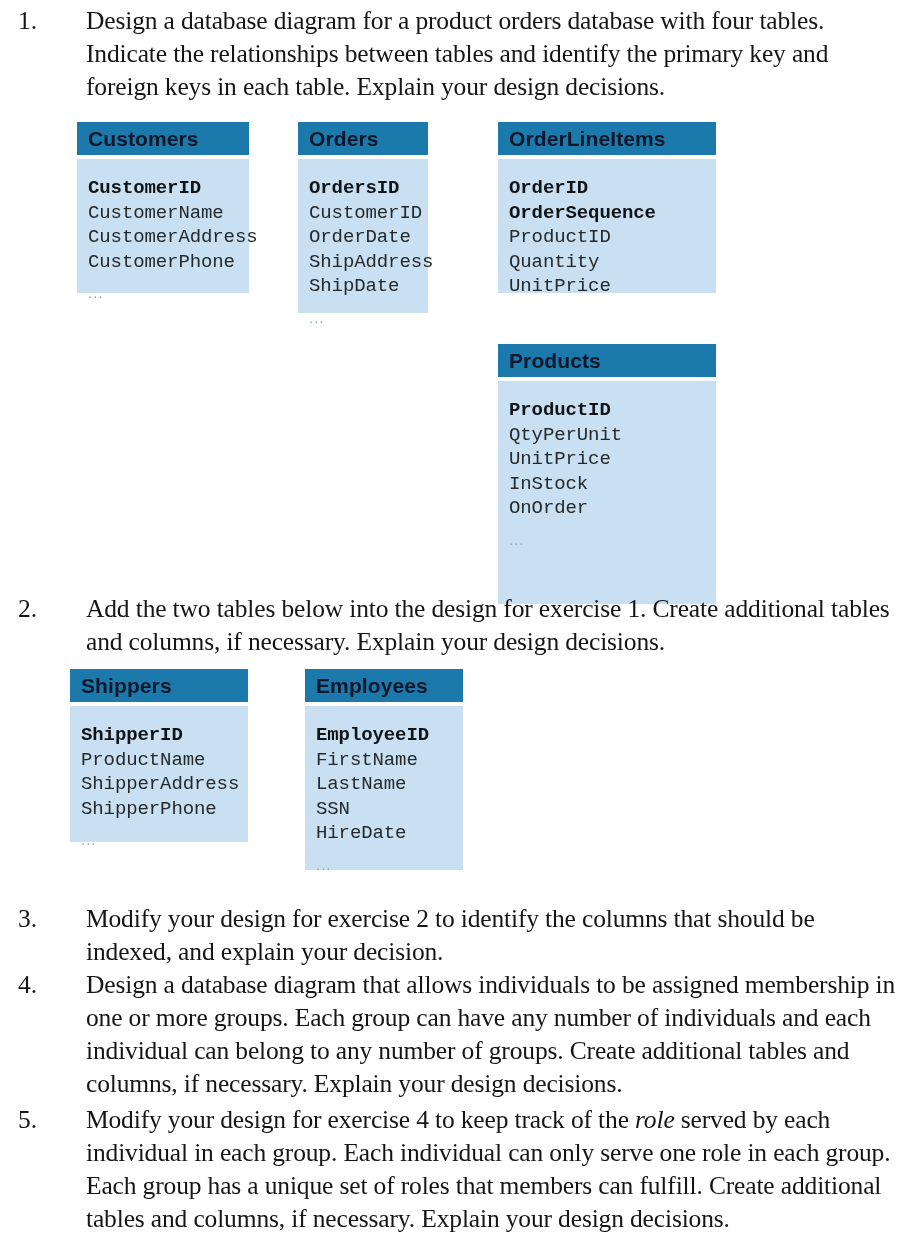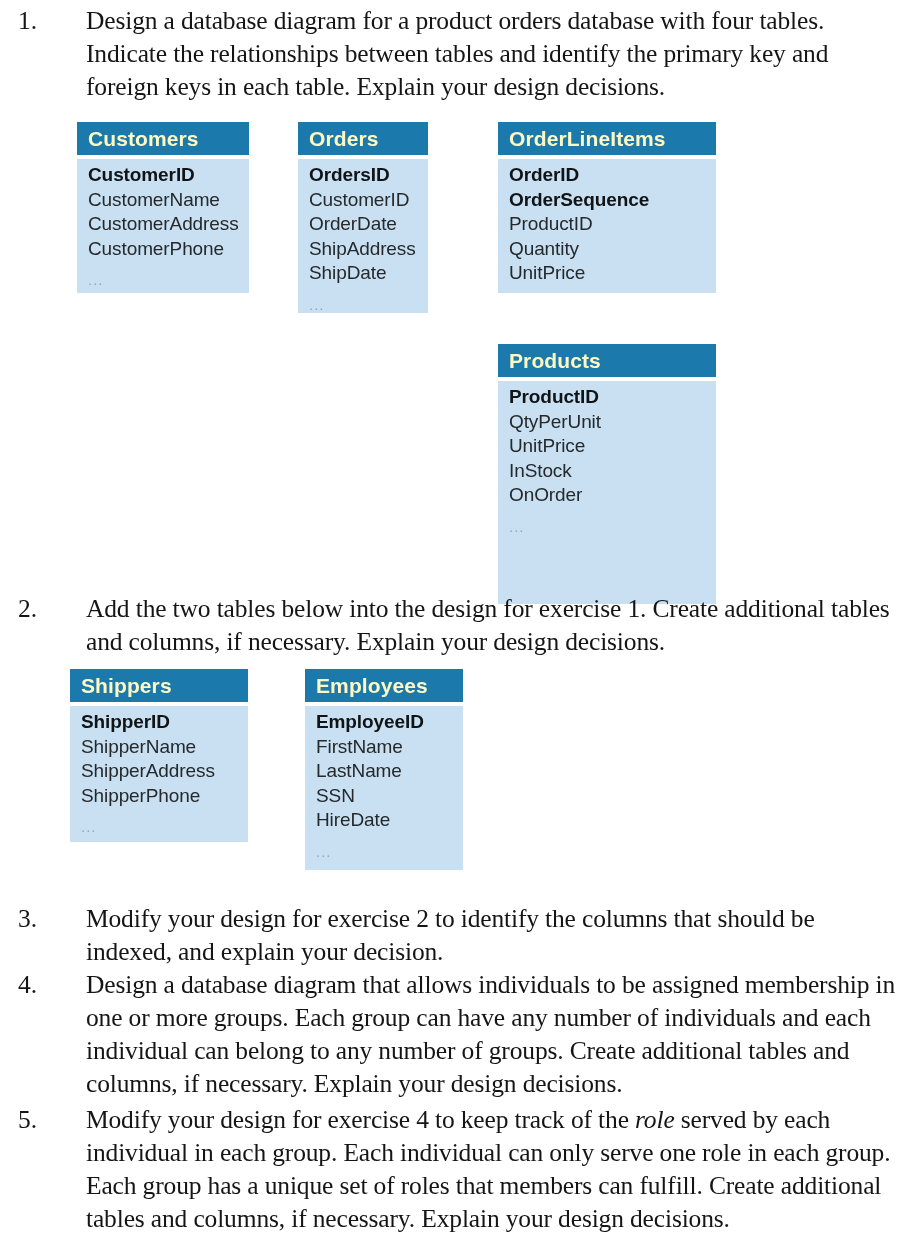--- a/index.html
+++ b/index.html
@@ -44,38 +44,38 @@
   .ex-body i { font-style: italic; }
 
   
   .db-table {
     position: absolute;
     background: #c8e0f2;
     box-sizing: border-box;
   }
   .db-head {
     background: #1b79ac;
-    color: #fef9c3;
+    color: #0f172a;
     font-family: "Liberation Sans", sans-serif;
     font-weight: bold;
     font-size: 21px;
     line-height: 33px;
     height: 33px;
     padding-left: 11px;
     letter-spacing: 0.1px;
     white-space: nowrap;
     overflow: hidden;
   }
   .db-gap {
     height: 4px;
     background: #ffffff;
   }
   .db-cols {
-    padding: 4px 0 0 11px;
-    font-family: Liberation Sans, sans-serif;
+    padding: 17px 0 0 11px;
+    font-family: Liberation Mono, monospace;
     font-size: 19px;
     line-height: 24.5px;
     color: #25292b;
   }
   .db-col {
     white-space: nowrap;
     letter-spacing: -0.1px;
   }
   .db-col.pk { font-weight: bold; color: #111416; }
   .db-ellipsis {
@@ -149,21 +149,21 @@
 <div class="exercise" style="left:18px; top:592px; width:880px;">
   <span class="ex-num">2.</span>
   <div class="ex-body">Add the two tables below into the design for exercise 1. Create additional tables and columns, if necessary. Explain your design decisions.</div>
 </div>
 
 <div class="db-table" style="left:70px; top:669px; width:178px; height:173px;">
   <div class="db-head">Shippers</div>
   <div class="db-gap"></div>
   <div class="db-cols">
     <div class="db-col pk">ShipperID</div>
-    <div class="db-col">ShipperName</div>
+    <div class="db-col">ProductName</div>
     <div class="db-col">ShipperAddress</div>
     <div class="db-col">ShipperPhone</div>
   </div>
   <div class="db-ellipsis">...</div>
 </div>
 
 <div class="db-table" style="left:305px; top:669px; width:158px; height:201px;">
   <div class="db-head">Employees</div>
   <div class="db-gap"></div>
   <div class="db-cols">

